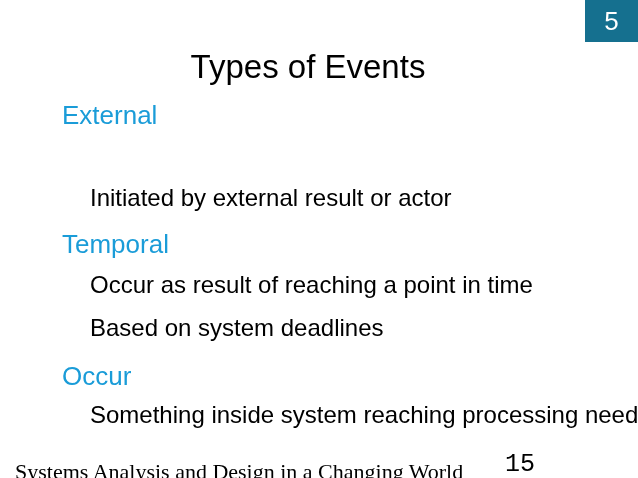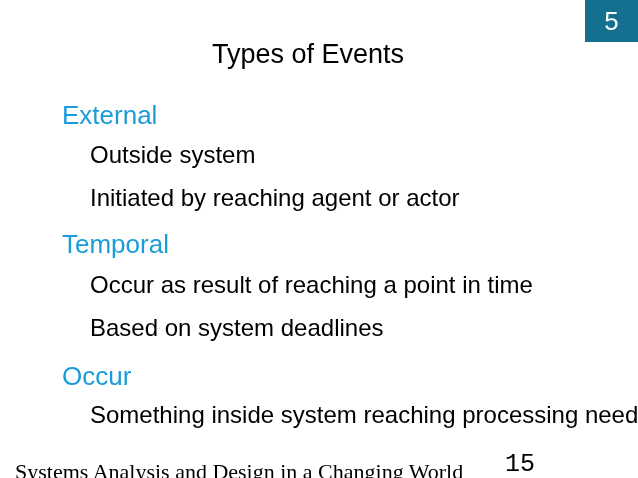--- a/index.html
+++ b/index.html
@@ -21,25 +21,25 @@
     background: #15708f;
     color: #ffffff;
     font-size: 26px;
     display: flex;
     align-items: center;
     justify-content: center;
     line-height: 1;
   }
   .slide-title {
     position: absolute;
-    top: 40px;
+    top: 50px;
     left: 0;
     width: 616px;
     text-align: center;
-    font-size: 27px;
+    font-size: 33px;
     line-height: 1.05;
     color: #000000;
   }
   .section-heading {
     position: absolute;
     left: 62px;
     font-size: 26px;
     line-height: 1;
     color: #1a9cd8;
     white-space: nowrap;
@@ -75,22 +75,21 @@
 </head>
 <body>
 
 <div class="slide">
 
   <div class="slide-number-badge">5</div>
 
   <div class="slide-title">Types of Events</div>
 
   <div class="section-heading" style="top:102px">External</div>
-  <div class="bullet-line" style="top:143px">Outside system</div>
-  <div class="bullet-line" style="top:186px">Initiated by reaching agent or actor</div>
+  <div class="bullet-line" style="top:186px">Initiated by external result or actor</div>
 
   <div class="section-heading" style="top:231px">Temporal</div>
   <div class="bullet-line" style="top:316px">Based on system deadlines</div>
   <div class="bullet-line" style="top:273px">Occur as result of reaching a point in time</div>
 
   <div class="section-heading" style="top:363px">Occur</div>
   <div class="bullet-line" style="top:403px">Something inside system reaching processing need</div>
 
   <div class="footer-course-title">Systems Analysis and Design in a Changing World</div>
 

